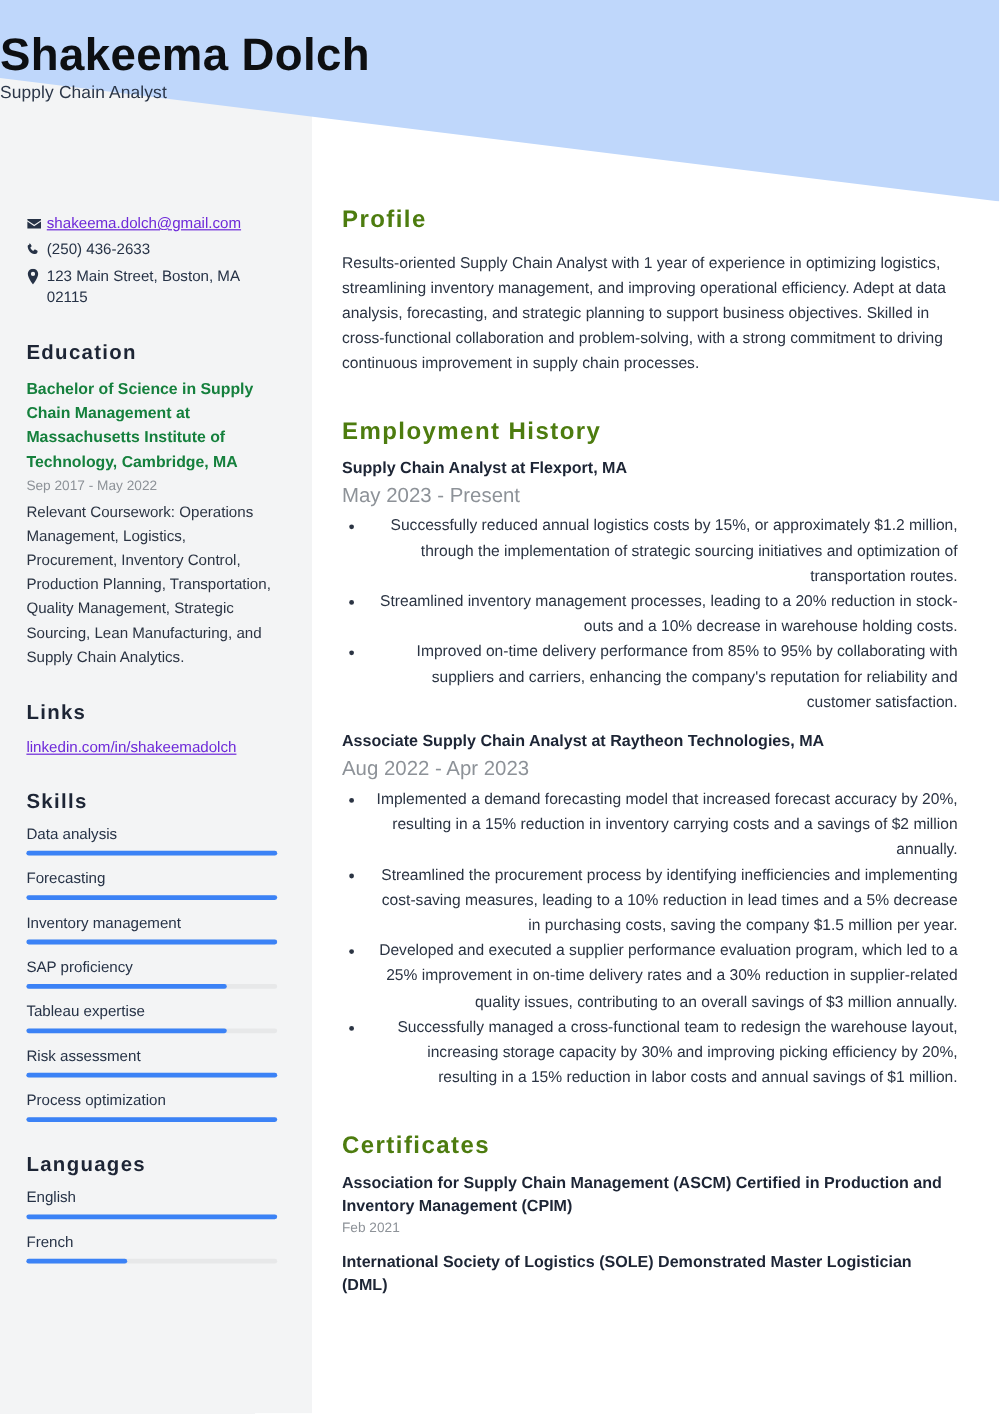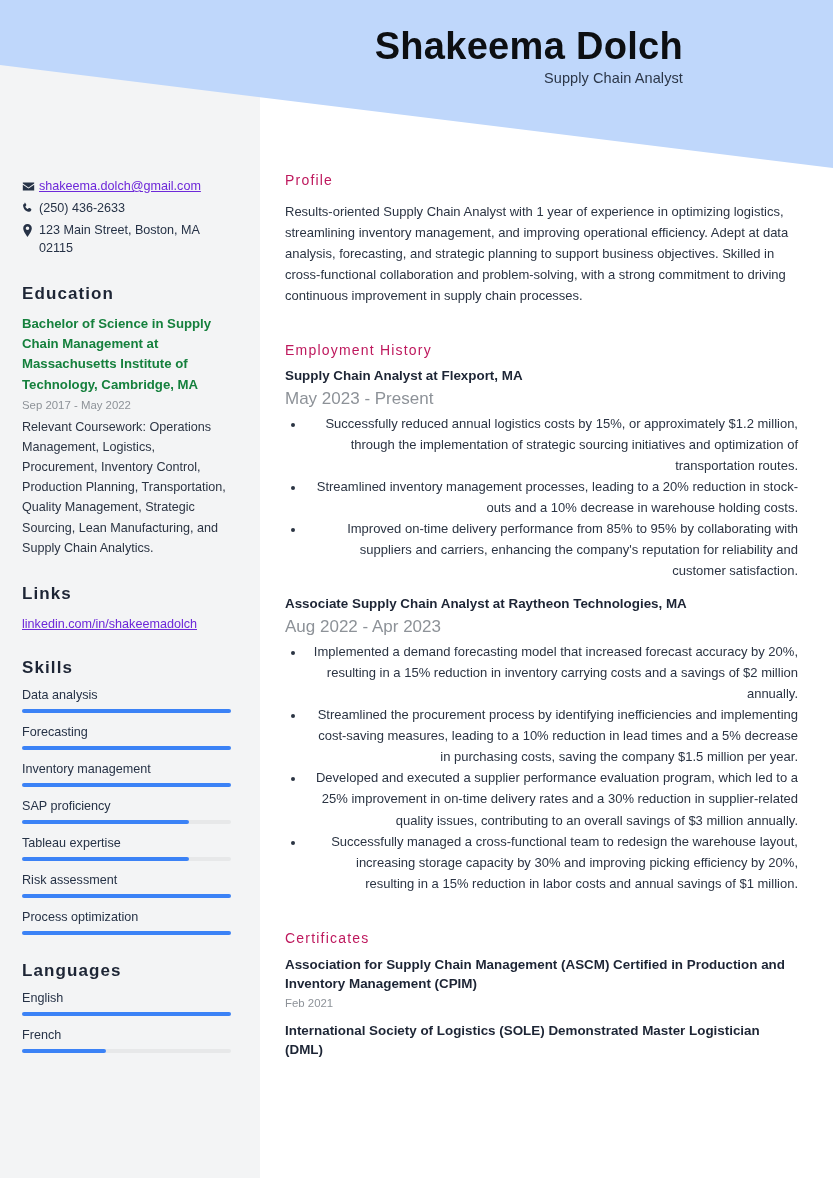--- a/index.html
+++ b/index.html
@@ -24,21 +24,21 @@
 
   
   .banner {
     position: absolute; left:0; top:0; width:833px; height:170px;
     background: #bfd7fb;
     clip-path: polygon(0 0, 833px 0, 833px 168px, 0 65px);
     z-index: 3;
   }
   .banner-inner {
     position:absolute; left:0; top:0; width:683px; height:170px; z-index:4;
-    text-align:right;
+    text-align:left;
   }
   .name {
     position:absolute; left:0; right:0; top:26px;
     font-size: 38px; font-weight: 700; letter-spacing: 0.3px;
     color:#0d0f12; line-height:1.1;
     font-family:"Liberation Sans", sans-serif;
   }
   .subtitle {
     position:absolute; left:0; right:0; top:70px;
     font-size: 14.5px; font-weight:400; color:#2b3648; letter-spacing:0.1px;
@@ -75,22 +75,22 @@
   .edu-desc { font-size:12.6px; color:#2b3443; line-height:1.6; margin-top:3px; }
 
   
   .bar-item { margin-bottom: 12px; }
   .bar-label { font-size:12.6px; color:#263246; margin-bottom:7px; }
   .bar-track { position:relative; height:4px; background:#e7e8e9; border-radius:2px; }
   .bar-fill { position:absolute; left:0; top:0; height:4px; background:#3b82f6; border-radius:2px; }
 
   
   .main-h {
-    font-size:14px; font-weight:400; letter-spacing:1.2px;
-    color:#be185d; margin: 0 0 9px 0;
+    font-size:20px; font-weight:700; letter-spacing:1.2px;
+    color:#4d7c0f; margin: 0 0 9px 0;
   }
   .main-h.gap { margin-top:36px; }
   .profile-text { font-size:13px; line-height:1.62; color:#2b3443; }
 
   .job { margin-top: 14px; }
   .job:first-of-type { margin-top: 0; }
   .job-title { font-size:13.4px; font-weight:700; color:#1d2535; line-height:1.4; }
   .job-date { font-size:17px; color:#8d9298; margin-top:3px; }
   ul.bullets { margin:4px 0 0 0; padding-left:20px; }
   ul.bullets li {

